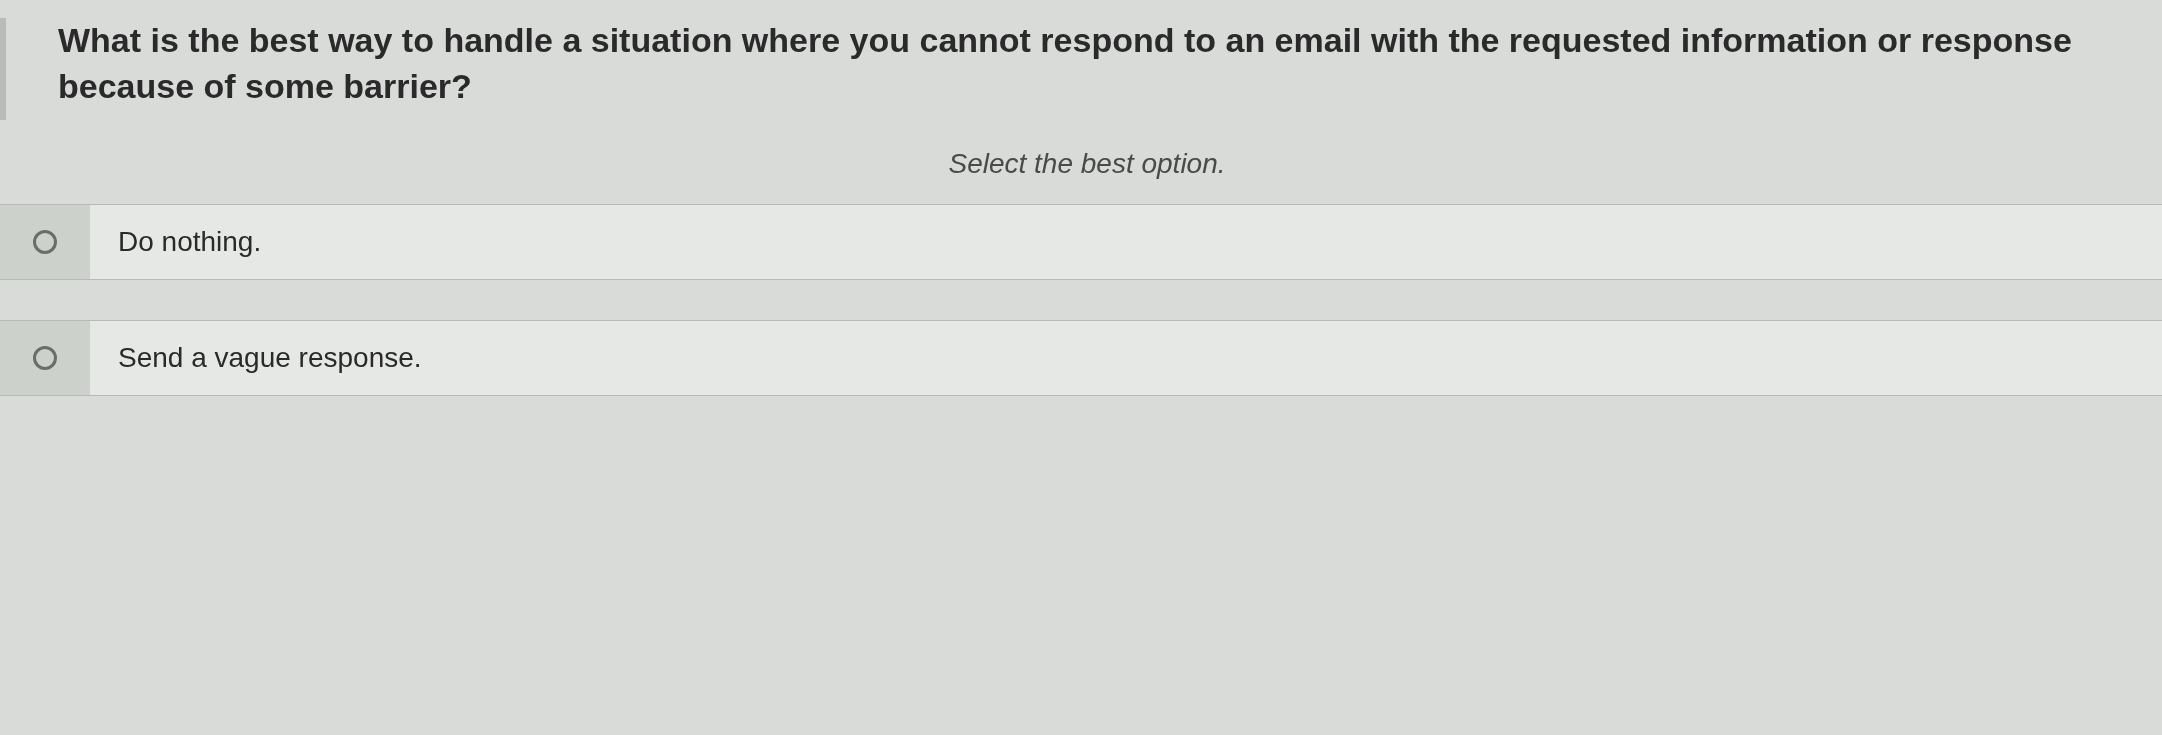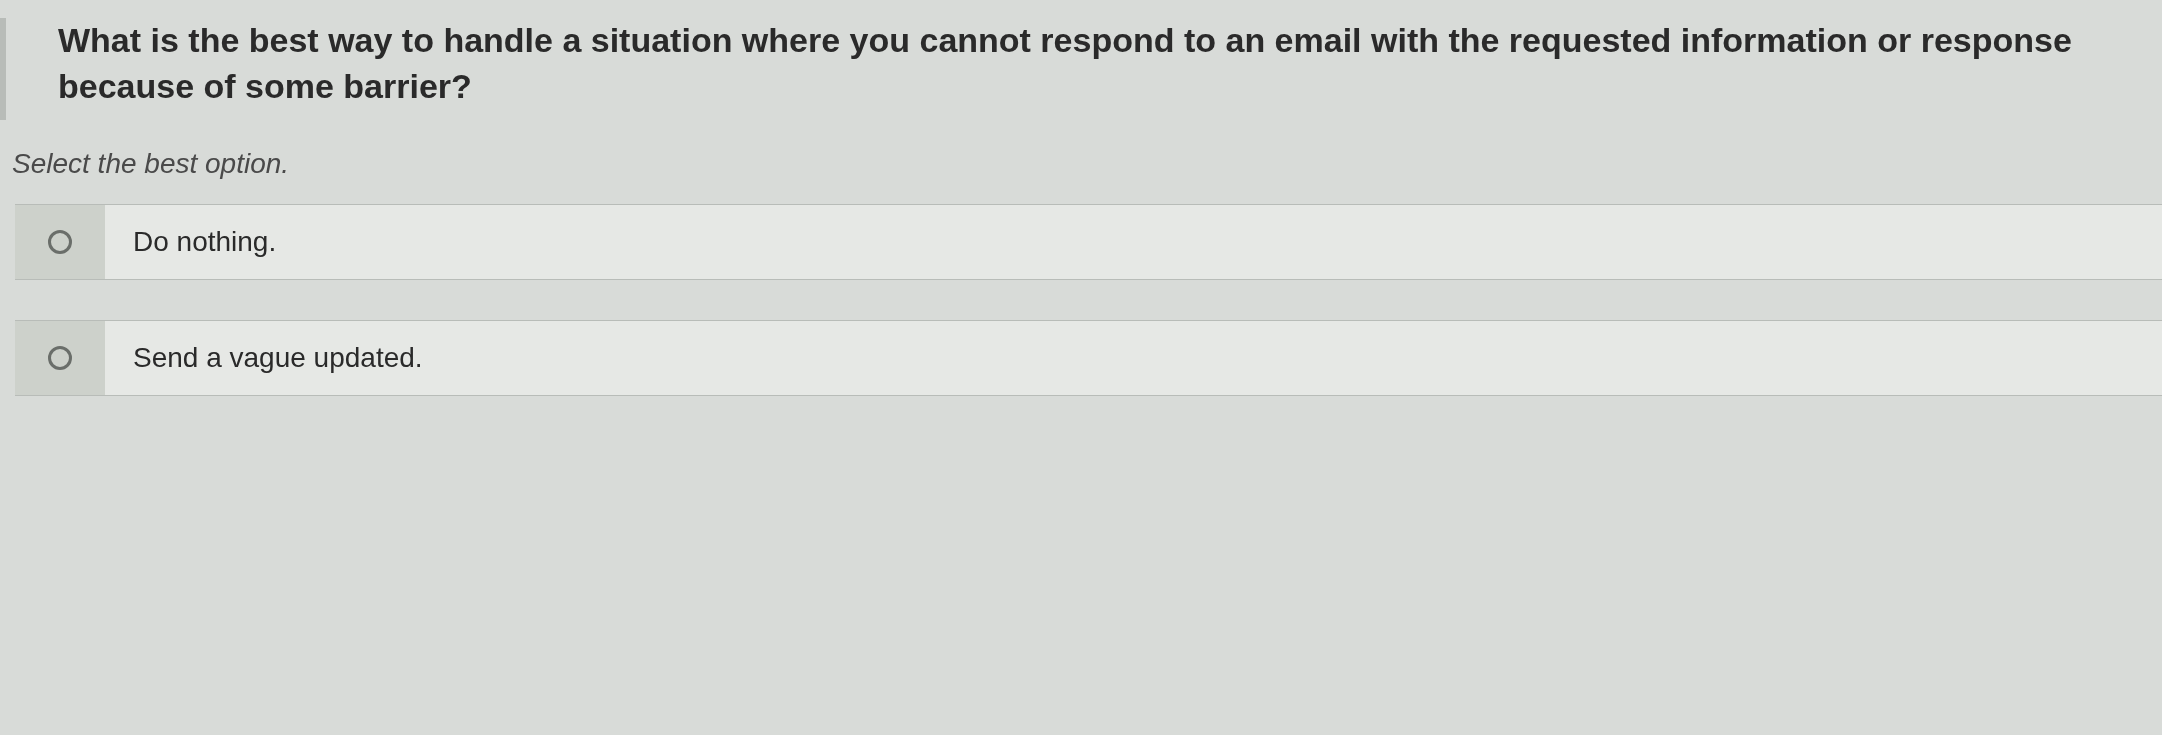--- a/index.html
+++ b/index.html
@@ -25,26 +25,27 @@
       padding: 0 40px 10px 52px;
       border-left: 6px solid #b8bcb8;
       margin-left: 0;
       line-height: 1.35;
     }
     .instruction {
       font-size: 28px;
       font-style: italic;
       color: #4a4a4a;
       padding: 28px 0 24px 12px;
+      text-align: center;
     }
     .options {
       display: flex;
       flex-direction: column;
       gap: 40px;
-      padding-left: 15px;
+      padding-left: 0;
     }
     .option-row {
       display: flex;
       align-items: stretch;
       border-top: 1px solid #b8bcb8;
       border-bottom: 1px solid #b8bcb8;
       background: #e6e8e5;
       min-height: 76px;
       cursor: pointer;
     }
@@ -86,18 +87,18 @@
         <div class="radio-circle"></div>
       </div>
       <div class="option-label">Do nothing.</div>
     </div>
 
 
     <div class="option-row">
       <div class="radio-cell">
         <div class="radio-circle"></div>
       </div>
-      <div class="option-label">Send a vague updated.</div>
+      <div class="option-label">Send a vague response.</div>
     </div>
 
 
   </div>
 </div>
 
 </body></html>

